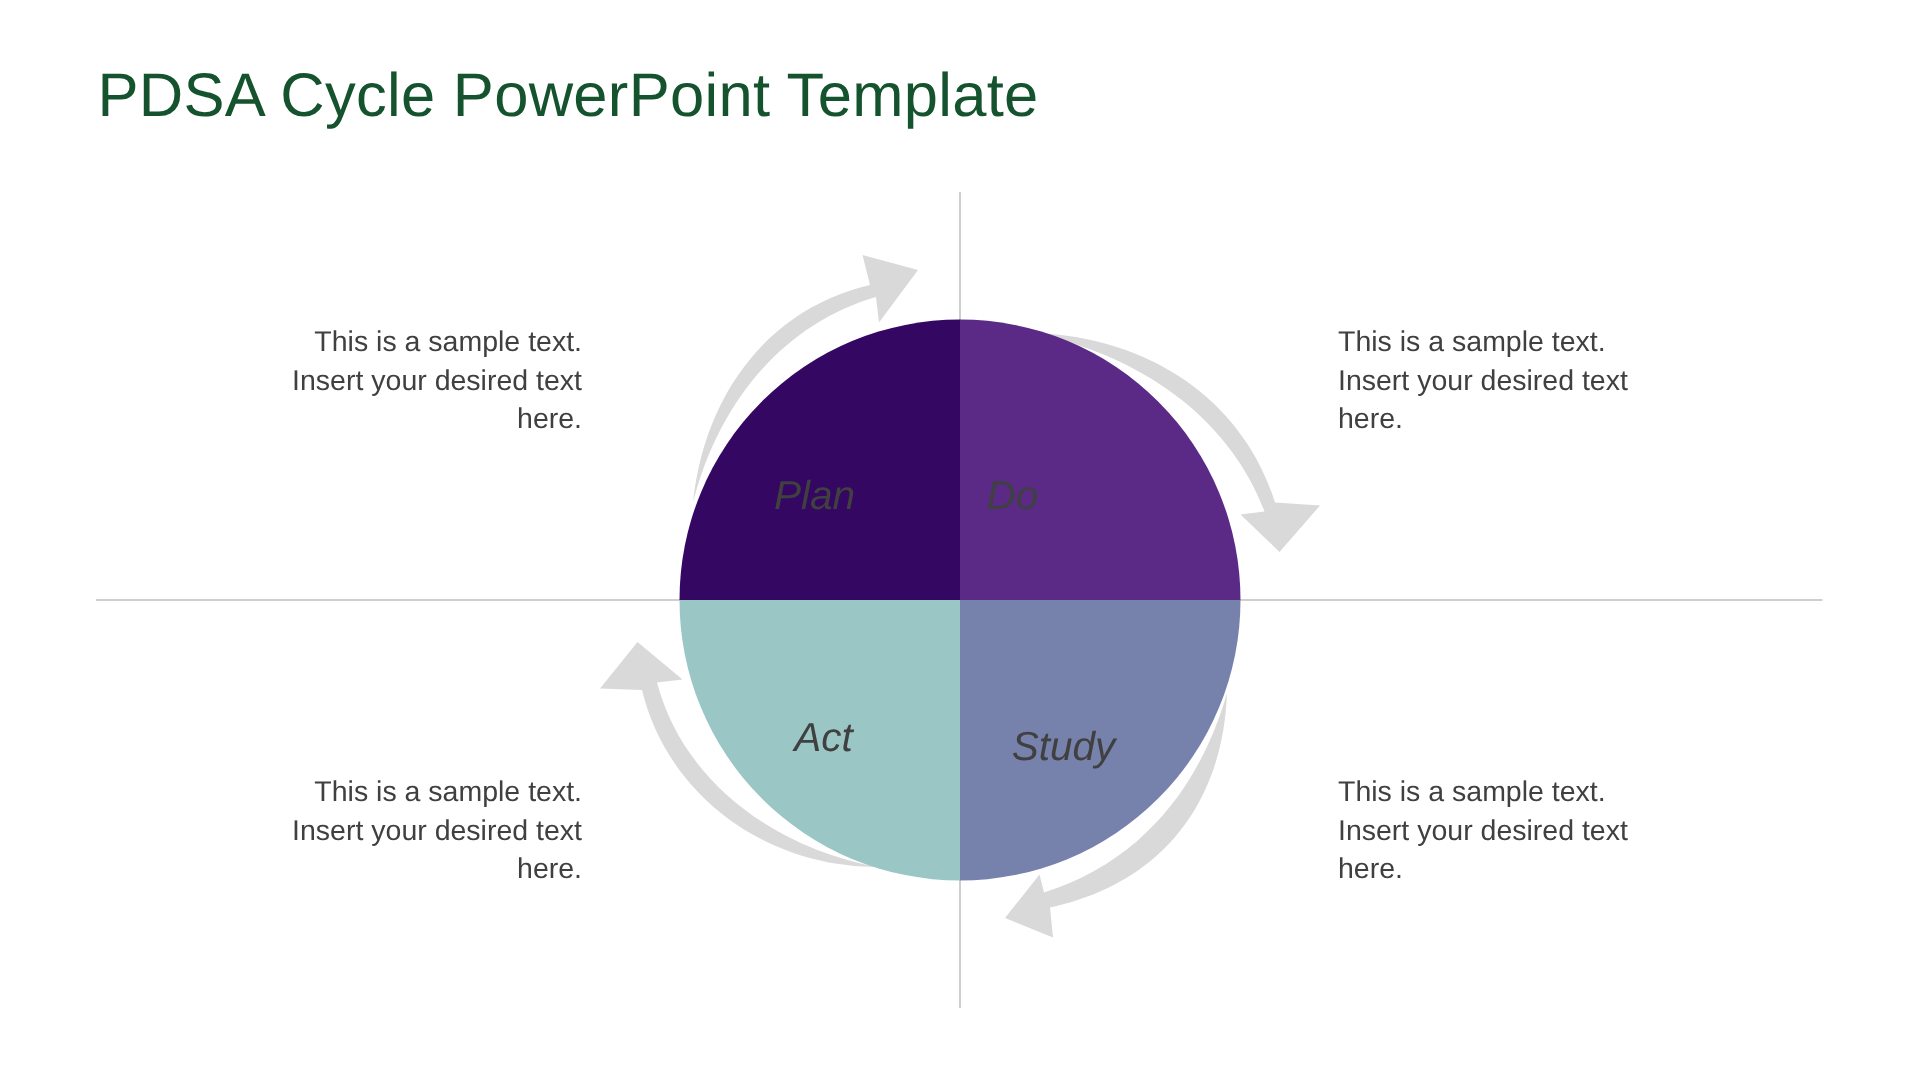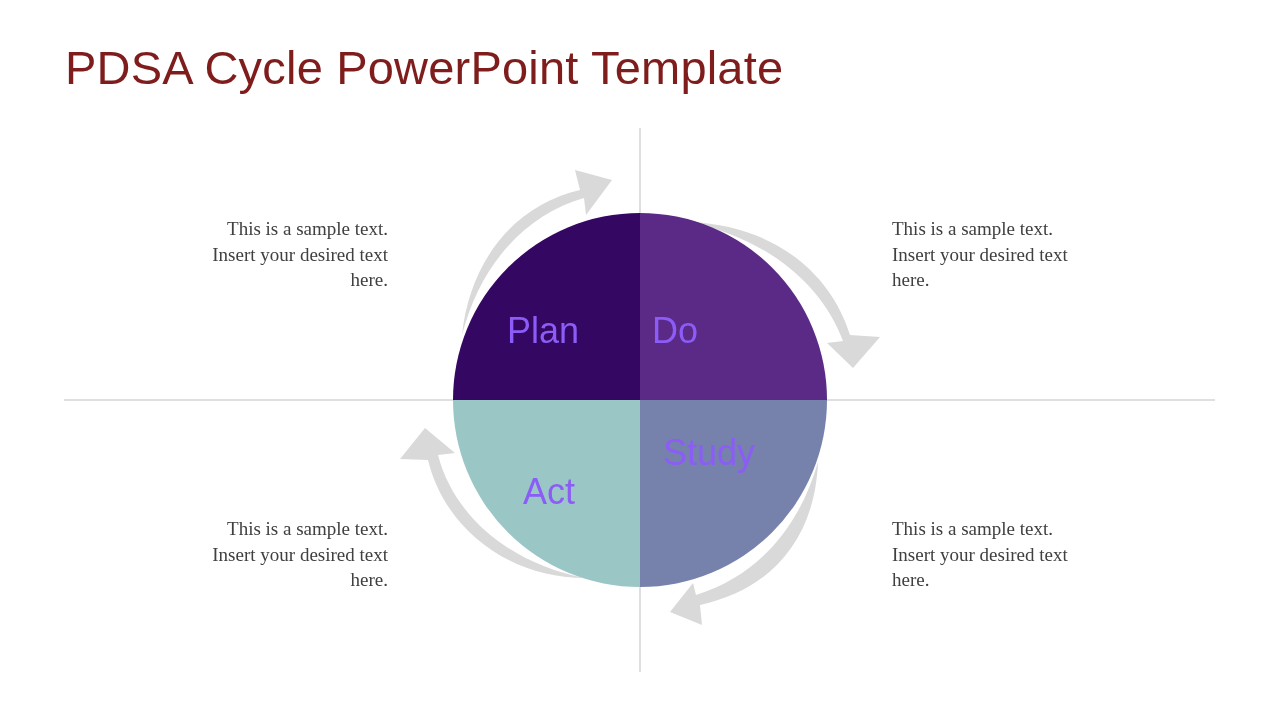--- a/index.html
+++ b/index.html
@@ -1,23 +1,23 @@
 <!DOCTYPE html>
 <html><head>
 <meta charset="utf-8">
 <style>
   html, body { margin:0; padding:0; }
   body { width:1280px; height:720px; background:#ffffff; position:relative; overflow:hidden;
          font-family:"Liberation Sans", "DejaVu Sans", sans-serif; }
-  .title { position:absolute; left:65px; top:40px; font-size:47px; color:#7f1d1d; letter-spacing:0.2px; white-space:nowrap; }
+  .title { position:absolute; left:65px; top:40px; font-size:41px; color:#14532d; letter-spacing:0.2px; white-space:nowrap; }
   .diagram { position:absolute; left:0; top:0; width:1280px; height:720px; }
-  .desc { position:absolute; width:240px; font-size:19px; line-height:25.5px; color:#404040;font-family:Liberation Serif, serif; }
+  .desc { position:absolute; width:240px; font-size:19px; line-height:25.5px; color:#404040; }
   .desc.left { text-align:right; }
   .desc.right { text-align:left; }
-  .qlabel { position:absolute; color:#8b5cf6; font-size:36px; transform:translate(-50%,-50%); white-space:nowrap; }
+  .qlabel { position:absolute; color:#404040; font-size:27px; transform:translate(-50%,-50%); white-space:nowrap;font-style:italic; }
 </style>
 </head>
 <body>
 
 <div class="title">PDSA Cycle PowerPoint Template</div>
 
 <svg class="diagram" width="1280" height="720" viewBox="0 0 1280 720">
 
   <line x1="640" y1="128" x2="640" y2="672" stroke="#bfbfbf" stroke-width="1"></line>
   <line x1="64" y1="400" x2="1215" y2="400" stroke="#bfbfbf" stroke-width="1"></line>
@@ -34,21 +34,21 @@
   </g>
 
   <path d="M640,400 L453,400 A187,187 0 0 1 640,213 Z" fill="#340763"></path>
   <path d="M640,400 L640,213 A187,187 0 0 1 827,400 Z" fill="#5a2a86"></path>
   <path d="M640,400 L827,400 A187,187 0 0 1 640,587 Z" fill="#7682ac"></path>
   <path d="M640,400 L640,587 A187,187 0 0 1 453,400 Z" fill="#9bc6c6"></path>
 </svg>
 
 <div class="qlabel" style="left:543px; top:331px;">Plan</div>
 <div class="qlabel" style="left:675px; top:331px;">Do</div>
-<div class="qlabel" style="left:709px; top:453px;">Study</div>
+<div class="qlabel" style="left:709px; top:498px;">Study</div>
 <div class="qlabel" style="left:549px; top:492px;">Act</div>
 
 <div class="desc left" style="left:148px; top:216px;">
   <div>This is a sample text.</div>
   <div>Insert your desired text</div>
   <div>here.</div>
 </div>
 
 <div class="desc right" style="left:892px; top:216px;">
   <div>This is a sample text.</div>

